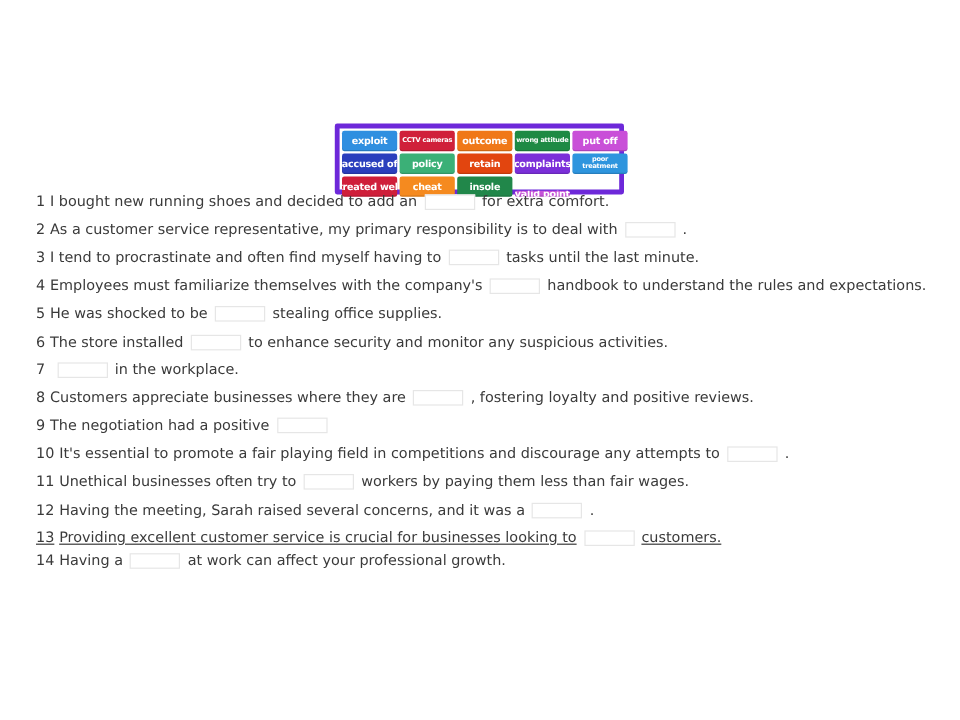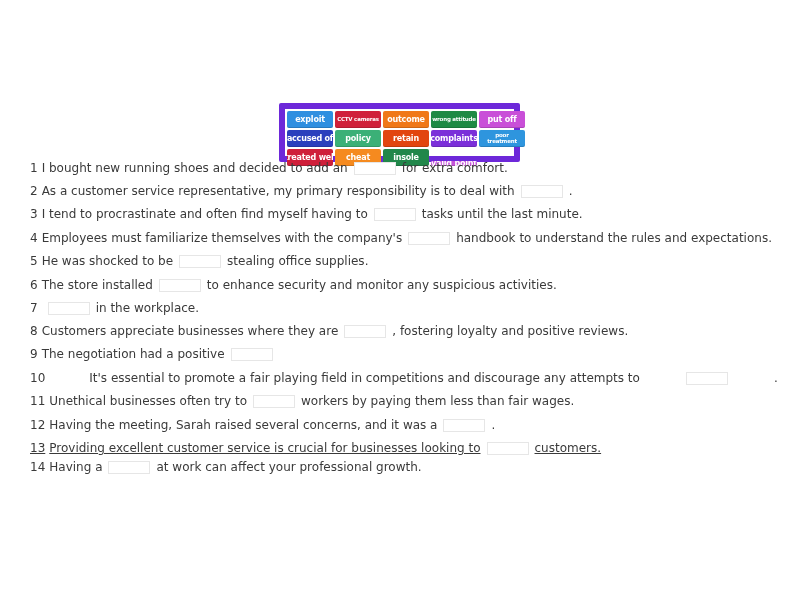--- a/index.html
+++ b/index.html
@@ -15,21 +15,21 @@
     position: relative;
     width: 800px;
     height: 600px;
   }
   .word-bank {
     position: absolute;
     left: 279px;
     top: 103px;
     width: 241px;
     height: 59px;
-    border: 6px solid #6d28d9;
+    border: 4px solid #6d28d9;
     border-radius: 2px;
     box-sizing: border-box;
     padding: 2px;
     display: grid;
     grid-template-columns: repeat(5, 46px);
     grid-template-rows: repeat(3, 17px);
     column-gap: 2px;
     row-gap: 2px;
     background: #fff;
   }
@@ -162,21 +162,21 @@
       <span class="num">8</span>
         <span>Customers appreciate businesses where they are</span>
         <span class="blank"></span>
         <span>, fostering loyalty and positive reviews.</span>
     </div>
     <div class="sentence" style="top: 179px;">
       <span class="num">9</span>
         <span>The negotiation had a positive</span>
         <span class="blank"></span>
     </div>
-    <div class="sentence" style="top: 203px; gap: 40px;">
+    <div class="sentence" style="top: 203px;">
       <span class="num">10</span>
         <span>It's essential to promote a fair playing field in competitions and discourage any attempts to</span>
         <span class="blank"></span>
         <span>.</span>
     </div>
     <div class="sentence" style="top: 226px;">
       <span class="num">11</span>
         <span>Unethical businesses often try to</span>
         <span class="blank"></span>
         <span>workers by paying them less than fair wages.</span>

